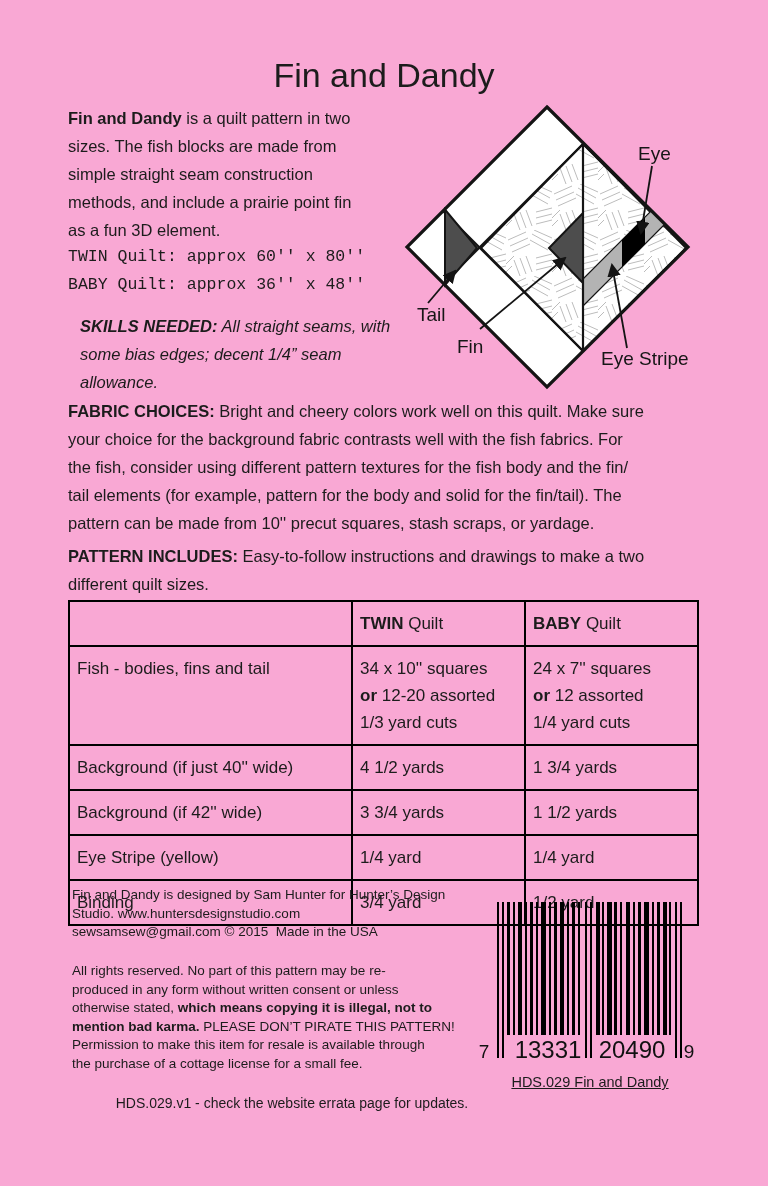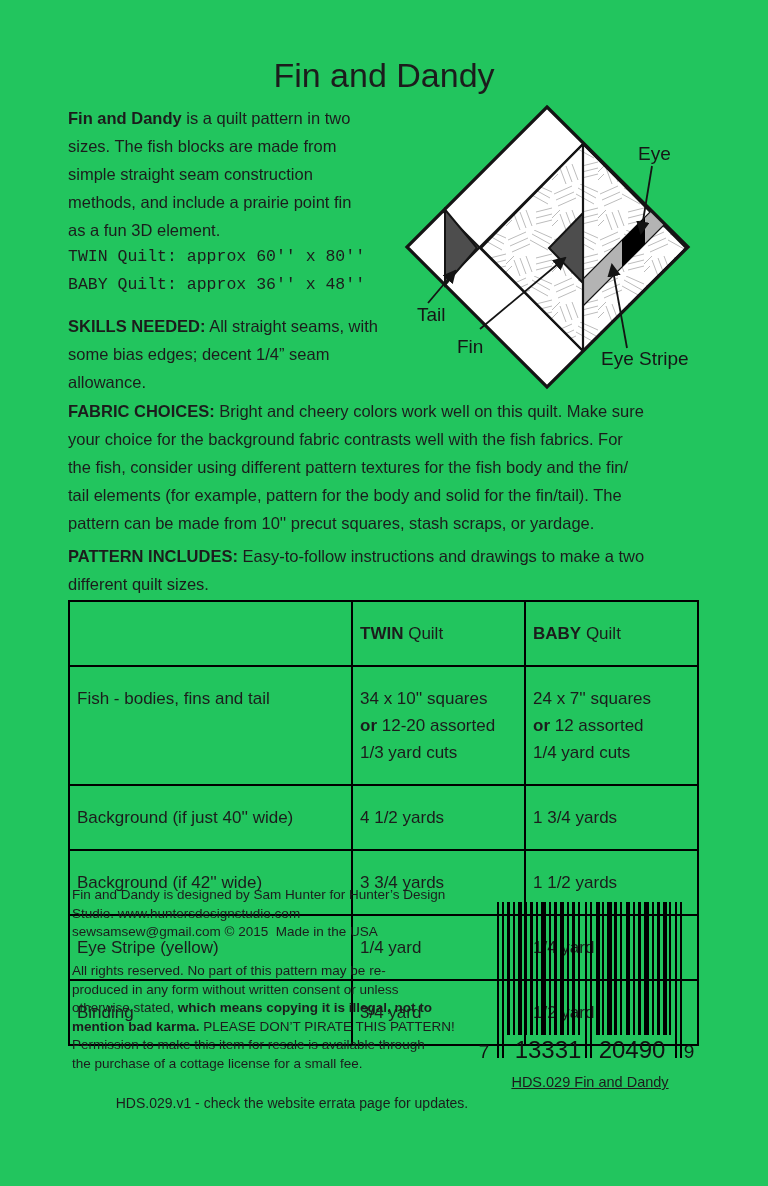--- a/index.html
+++ b/index.html
@@ -1,28 +1,28 @@
 <!DOCTYPE html>
 <html><head>
 <meta charset="utf-8">
 <style>
   html,body{margin:0;padding:0;background:#e8e8e8;}
   .page{
-    position:relative;width:768px;height:1186px;background:#22c55e;
+    position:relative;width:768px;height:1186px;background:#f9a8d4;
     overflow:hidden;font-family:"Liberation Sans",sans-serif;color:#1c1c1c;
     margin:0 auto;
   }
   .abs{position:absolute;}
   .ws{white-space:pre-line;}
   .title{font-size:34px;font-weight:400;text-align:center;width:768px;left:0;top:56px;}
   .body-text{font-size:16.5px;line-height:28px;}
   .lead{font-weight:bold;}
   .spec-table{border-collapse:collapse;table-layout:fixed;}
   .spec-table td{
-    border:2.5px solid #000;padding:18px 7px;font-size:17px;line-height:27px;
+    border:2.5px solid #000;padding:8px 7px;font-size:17px;line-height:27px;
     text-align:left;vertical-align:top;font-weight:normal;overflow:hidden;
   }
   .small-block{font-size:13.5px;line-height:18.5px;}
   .version{font-size:14px;line-height:18px;}
   .bc-caption{font-size:14.5px;text-align:center;width:230px;text-decoration:underline;}
   svg text{font-family:"Liberation Sans",sans-serif;}
   .diagram-label{font-size:19px;fill:#161616;}
   .bc-num{font-weight:400;fill:#111;}
 </style>
 </head>
@@ -34,21 +34,21 @@
 
   <div class="abs body-text ws" style="left:68px;top:104px;width:348px;"><span class="lead">Fin and Dandy</span><span> is a quilt pattern in two
 sizes. The fish blocks are made from
 simple straight seam construction
 methods, and include a prairie point fin
 as a fun 3D element.</span></div>
 
   <div class="abs body-text ws" style="left:68px;top:243px;width:348px;font-family:Liberation Mono, monospace;">TWIN Quilt: approx 60'' x 80''
 BABY Quilt: approx 36'' x 48''</div>
 
-  <div class="abs body-text ws" style="left:68px;top:312px;width:348px;"><span class="lead">SKILLS NEEDED:</span><span> All straight seams, with
+  <div class="abs body-text ws" style="left:80px;top:312px;width:348px;font-style:italic;"><span class="lead">SKILLS NEEDED:</span><span> All straight seams, with
 some bias edges; decent 1/4” seam
 allowance.</span></div>
 
   <div class="abs body-text ws" style="left:68px;top:397px;width:662px;"><span class="lead">FABRIC CHOICES:</span><span> Bright and cheery colors work well on this quilt. Make sure
 your choice for the background fabric contrasts well with the fish fabrics. For
 the fish, consider using different pattern textures for the fish body and the fin/
 tail elements (for example, pattern for the body and solid for the fin/tail). The
 pattern can be made from 10'' precut squares, stash scraps, or yardage.</span></div>
 
   <div class="abs body-text ws" style="left:68px;top:542px;width:662px;"><span class="lead">PATTERN INCLUDES:</span><span> Easy-to-follow instructions and drawings to make a two

